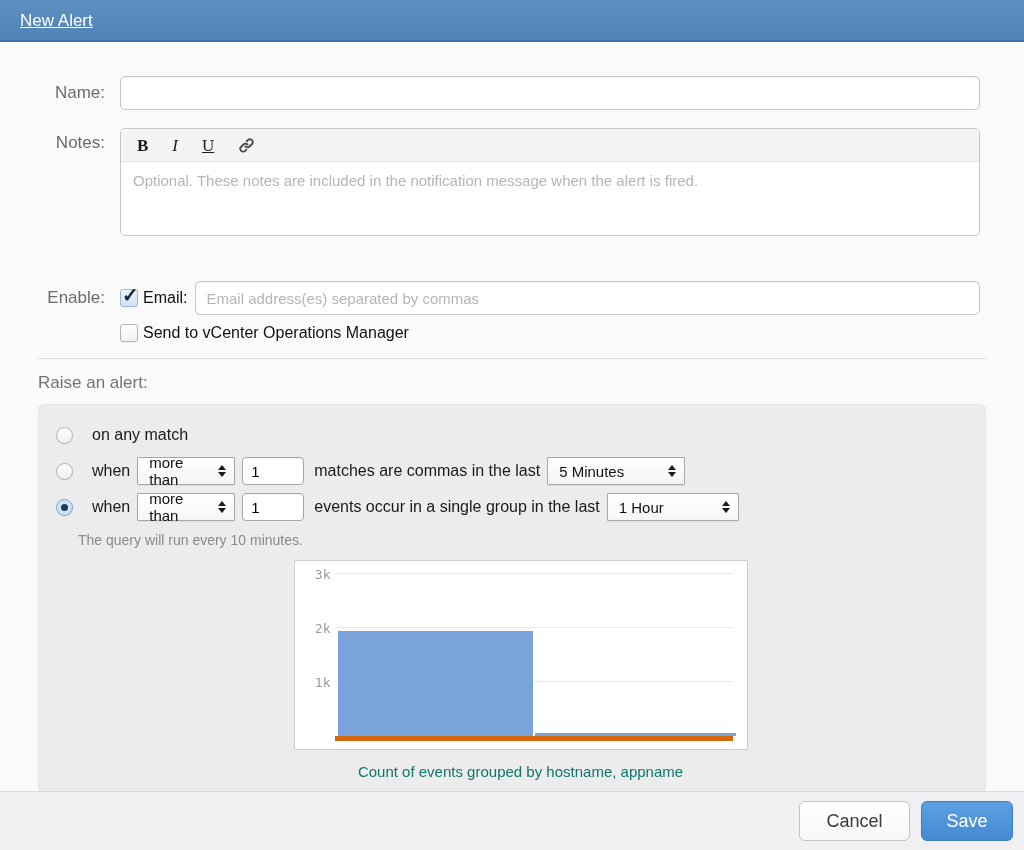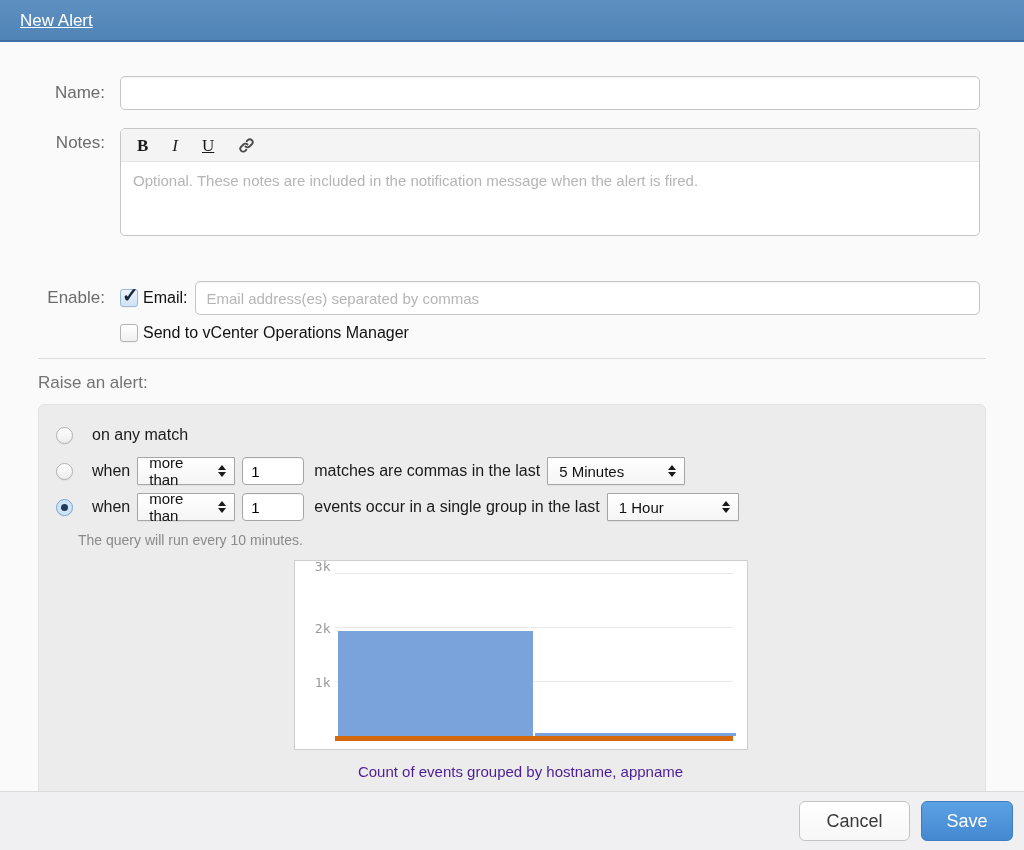--- a/index.html
+++ b/index.html
@@ -129,21 +129,21 @@
   .query-note { margin: 10px 0 0 22px; color: #8a8a8a; font-size: 14px; }
   
   .chart-box {
     width: 454px; height: 190px; margin: 12px auto 0 auto;
     background: #fff; border: 1px solid #cfcfcf; position: relative;
   }
   .gridline { position: absolute; left: 40px; width: 398px; height: 1px; background: #e9e9e9; }
   .ytick { position: absolute; left: 8px; width: 28px; text-align: right; color: #999; font-size: 13px; font-family: "DejaVu Sans Mono", monospace; }
   .chart-bar { position: absolute; }
   .threshold { position: absolute; left: 40px; width: 398px; height: 5px; bottom: 8px; }
-  .chart-caption { text-align: center; margin-top: 13px; color: #4c1d95; font-size: 15px; }
+  .chart-caption { text-align: center; margin-top: 13px; color: #0f766e; font-size: 15px; }
   
   .footer {
     position: absolute; bottom: 0; left: 0; width: 100%; height: 59px;
     background: #f0f0f3; border-top: 1px solid #dadadd;
     display: flex; align-items: center; justify-content: flex-end;
     gap: 11px; padding-right: 11px;
   }
   .btn {
     height: 40px; border-radius: 6px; font-size: 18px;
     display: inline-flex; align-items: center; justify-content: center;
@@ -261,21 +261,21 @@
             <i class="up"></i>
             <i class="dn"></i>
           </span>
       </span>
     </div>
 
     <div class="query-note">The query will run every 10 minutes.</div>
 
     <div class="chart-box">
         <div class="gridline" style="bottom: 175px;"></div>
-        <div class="ytick" style="bottom: 175px;">3k</div>
+        <div class="ytick" style="bottom: 167px;">3k</div>
         <div class="gridline" style="bottom: 121px;"></div>
         <div class="ytick" style="bottom: 113px;">2k</div>
         <div class="gridline" style="bottom: 67px;"></div>
         <div class="ytick" style="bottom: 59px;">1k</div>
         <div class="chart-bar" style="left: 43px; width: 195px; bottom: 13px; height: 105.3px; background: rgb(122, 163, 219);"></div>
         <div class="chart-bar" style="left: 240px; width: 201px; bottom: 13px; height: 3.24px; background: rgb(122, 163, 219);"></div>
         <div class="threshold" style="background: rgb(212, 104, 12);"></div>
       </div>
 
     <div class="chart-caption">Count of events grouped by hostname, appname</div>

